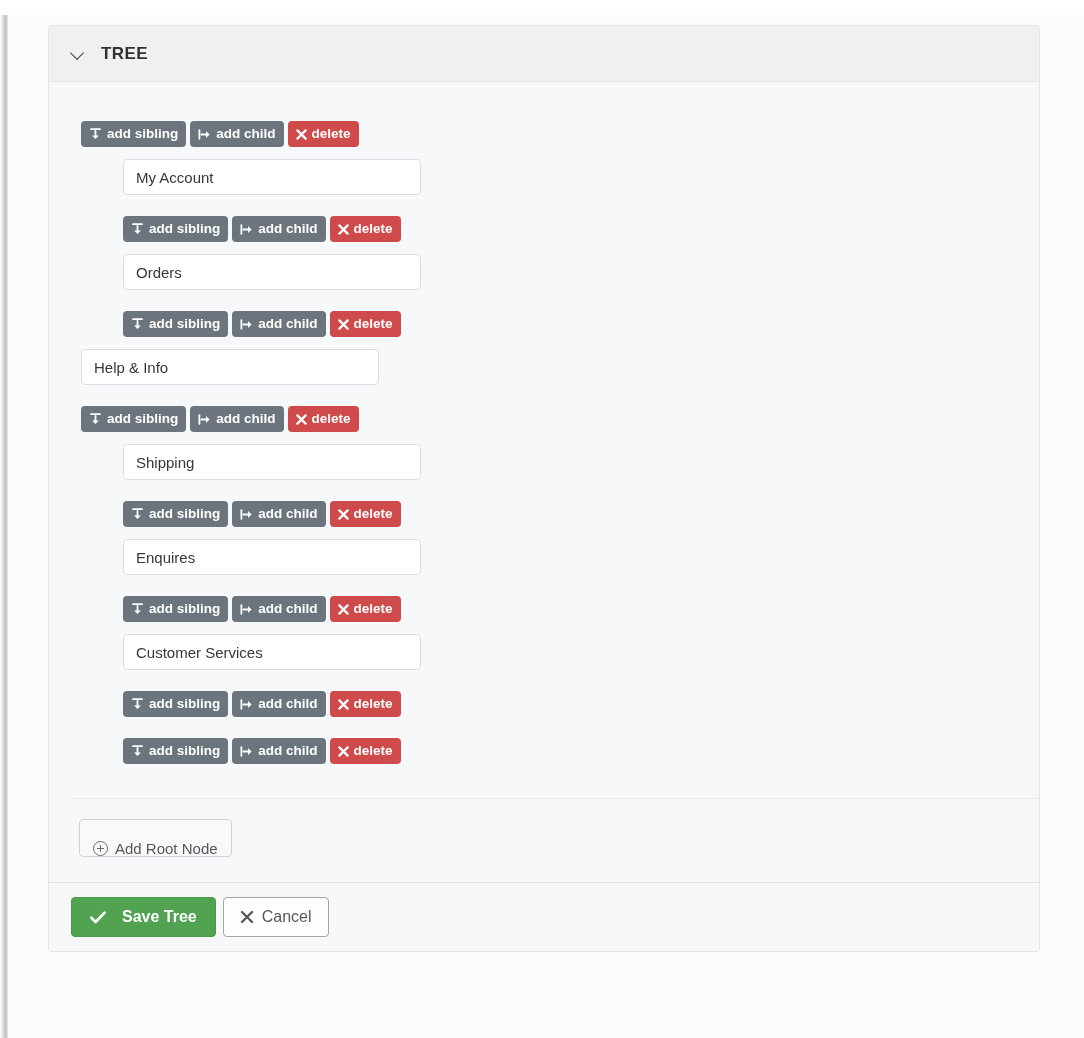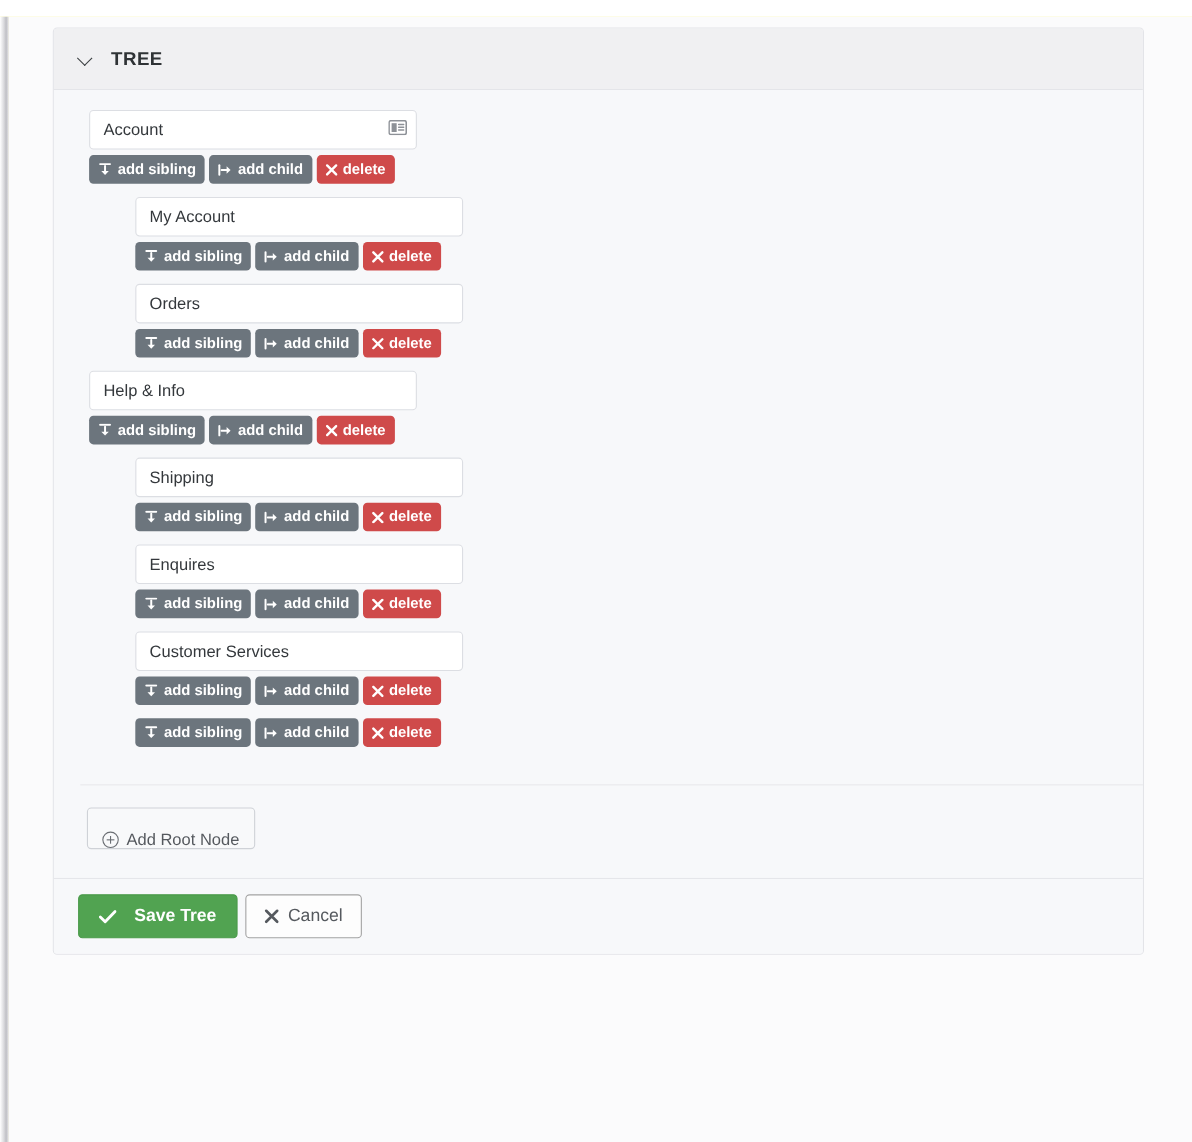--- a/index.html
+++ b/index.html
@@ -109,21 +109,21 @@
   }
 
   .vcard-icon {
     position: absolute;
     right: 9px; top: 9px;
     width: 17px; height: 14px;
     pointer-events: none;
   }
 
   .node-buttons {
-    margin-top: 5px;
+    margin-top: 21px;
     display: flex;
     gap: 4px;
   }
   .btn {
     display: inline-flex;
     align-items: center;
     gap: 5px;
     height: 26px;
     padding: 0 8px;
     border: none;
@@ -227,25 +227,20 @@
     <div class="panel">
 
       <div class="panel-header">
         <span class="chevron-down"></span>
         <span class="panel-title">TREE</span>
       </div>
 
       <div class="panel-body">
         <div class="tree" id="tree-container">
             <div class="tree-node level-0">
-              <div class="node-input-wrap"><input type="text" class="node-input" value="Account" style=""><svg width="17" height="14" viewBox="0 0 17 14" class="vcard-icon">
-                  <rect x="0.7" y="0.7" width="15.6" height="12.6" rx="1.6" fill="none" stroke="#8d9197" stroke-width="1.4"></rect>
-                  <rect x="3" y="3" width="4.6" height="8" fill="#8d9197"></rect>
-                  <path d="M9.4 4.1 H14 M9.4 6.6 H14 M9.4 9.1 H14" stroke="#8d9197" stroke-width="1.3" stroke-linecap="round"></path>
-                </svg></div>
               <div class="node-buttons">
                 <button class="btn btn-grey">
                   <svg width="13" height="13" viewBox="0 0 13 13">
                     <path d="M2 1.2 H11" stroke="#ffffff" stroke-width="1.8" stroke-linecap="round"></path>
                     <path d="M6.5 3 V8.2" stroke="#ffffff" stroke-width="1.8" stroke-linecap="round"></path>
                     <path d="M3.1 7.4 L6.5 11 L9.9 7.4 Z" fill="#ffffff"></path>
                   </svg>
                   <span>add sibling</span>
                 </button>
                 <button class="btn btn-grey">

